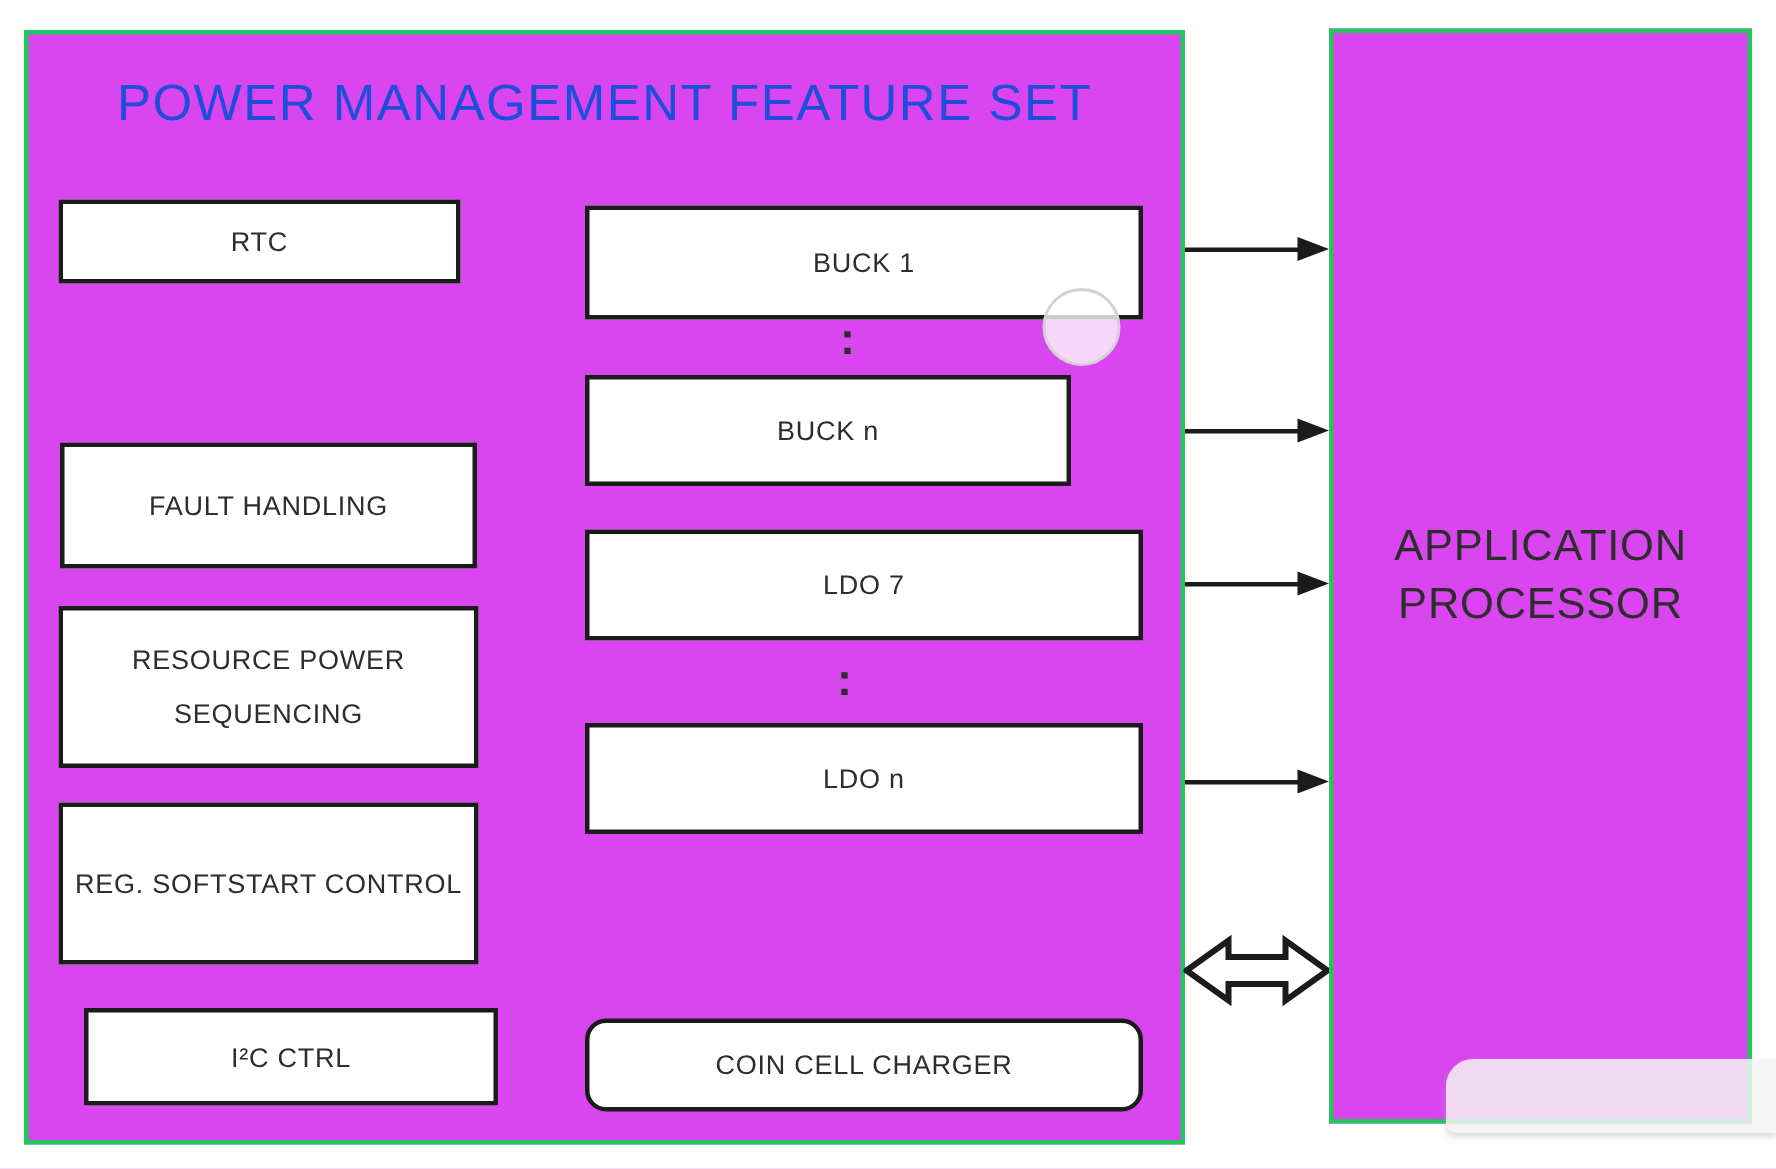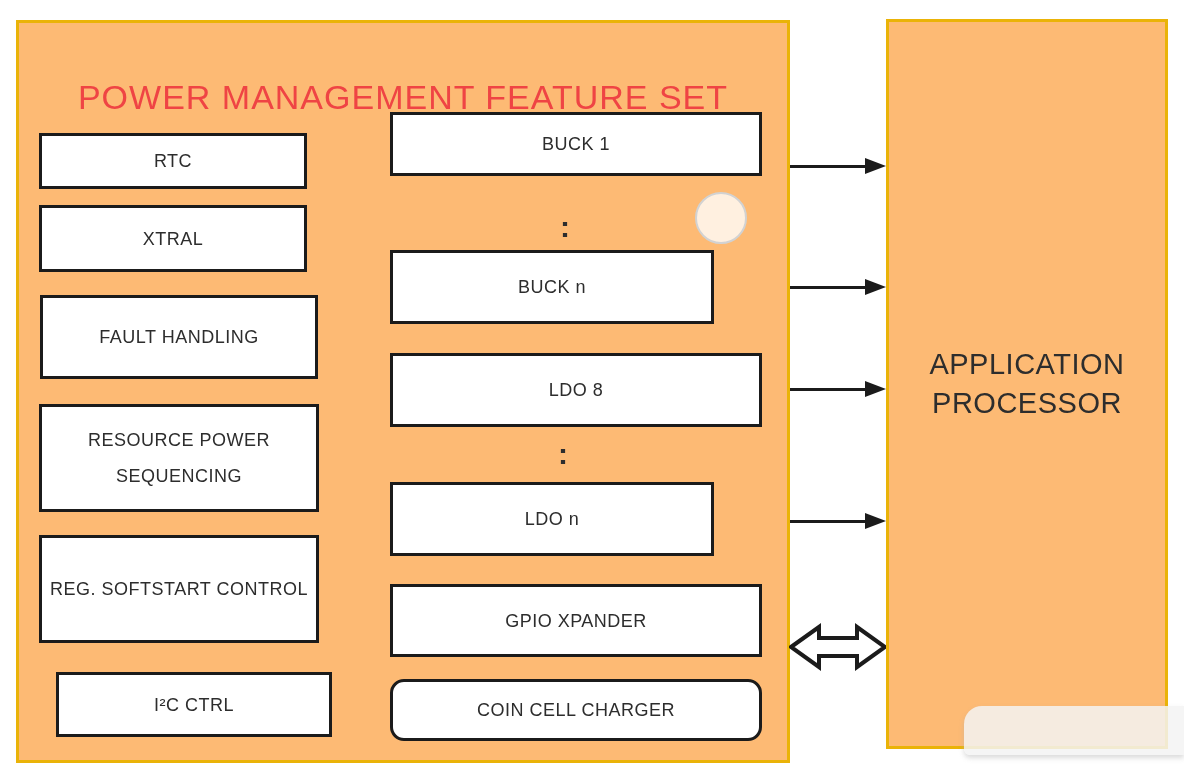--- a/index.html
+++ b/index.html
@@ -1,43 +1,43 @@
 <!DOCTYPE html>
 <html><head>
 <meta charset="utf-8">
 <style>
   html,body{margin:0;padding:0;background:#ffffff;}
   .screen{
     position:relative;width:1184px;height:779px;background:#ffffff;overflow:hidden;
     font-family:"Liberation Sans", sans-serif;color:#2d2d2d;
   }
-  .outline{position:absolute;box-sizing:border-box;border:3px solid #eab308;background:#fdba74;}
+  .outline{position:absolute;box-sizing:border-box;border:3px solid #22c55e;background:#d946ef;}
   .pmic{left:16px;top:20px;width:774px;height:743px;}
   .ap{left:886px;top:19px;width:282px;height:730px;display:flex;align-items:center;justify-content:center;}
   .ap-label{font-size:29px;line-height:39px;text-align:center;letter-spacing:0.5px;width:240px;}
   .pmic-title{
     position:absolute;left:16px;top:50px;width:774px;text-align:center;
-    font-size:34px;letter-spacing:1px;color:#ef4444;font-weight:300;margin-top:28px;
+    font-size:34px;letter-spacing:1px;color:#1d4ed8;font-weight:300;
   }
   .block{
     position:absolute;box-sizing:border-box;border:3px solid #1b1b1b;background:#ffffff;
     display:flex;align-items:center;justify-content:center;text-align:center;
     font-size:18px;line-height:36px;letter-spacing:0.5px;color:#2d2d2d;font-weight:300;
     padding:0 0;
   }
   .b-rtc{left:39px;top:133px;width:268px;height:56px;}
   .b-xtral{left:39px;top:205px;width:268px;height:67px;}
   .b-fault{left:40px;top:295px;width:278px;height:84px;}
   .b-resource{left:39px;top:404px;width:280px;height:108px;}
   .b-reg{left:39px;top:535px;width:280px;height:108px;}
   .b-i2c{left:56px;top:672px;width:276px;height:65px;}
-  .b-buck1{left:390px;top:112px;width:372px;height:64px;}
+  .b-buck1{left:390px;top:137px;width:372px;height:76px;}
   .b-buckn{left:390px;top:250px;width:324px;height:74px;}
   .b-ldo1{left:390px;top:353px;width:372px;height:74px;}
-  .b-ldon{left:390px;top:482px;width:324px;height:74px;}
+  .b-ldon{left:390px;top:482px;width:372px;height:74px;}
   .b-gpio{left:390px;top:584px;width:372px;height:73px;}
   .b-coin{left:390px;top:679px;width:372px;height:62px;border-radius:14px;}
   .colon{
     position:absolute;width:50px;height:46px;line-height:46px;text-align:center;
     font-size:30px;font-weight:600;color:#2d2d2d;
   }
   .colon-buck{left:540px;top:204px;}
   .colon-ldo{left:538px;top:431px;}
   .arrow-line{position:absolute;left:790px;width:76px;height:3px;background:#1b1b1b;}
   .al-1{top:165px;} .al-2{top:286px;} .al-3{top:388px;} .al-4{top:520px;}
@@ -59,33 +59,31 @@
 </style>
 </head>
 <body>
 
 <div class="screen">
 
   <div class="outline pmic"></div>
   <div class="pmic-title">POWER MANAGEMENT FEATURE SET</div>
 
   <div class="block b-rtc">RTC</div>
-  <div class="block b-xtral">XTRAL</div>
   <div class="block b-fault">FAULT HANDLING</div>
   <div class="block b-reg">REG. SOFTSTART CONTROL</div>
   <div class="block b-resource">RESOURCE POWER SEQUENCING</div>
   <div class="block b-i2c">I²C CTRL</div>
 
   <div class="block b-buck1">BUCK 1</div>
   <div class="colon colon-buck">:</div>
   <div class="block b-buckn">BUCK n</div>
-  <div class="block b-ldo1">LDO 8</div>
+  <div class="block b-ldo1">LDO 7</div>
   <div class="colon colon-ldo">:</div>
   <div class="block b-ldon">LDO n</div>
-  <div class="block b-gpio">GPIO XPANDER</div>
   <div class="block b-coin">COIN CELL CHARGER</div>
 
   <div class="arrow-line al-1"></div>
   <div class="arrow-head ah-1"></div>
   <div class="arrow-line al-2"></div>
   <div class="arrow-head ah-2"></div>
   <div class="arrow-line al-3"></div>
   <div class="arrow-head ah-3"></div>
   <div class="arrow-line al-4"></div>
   <div class="arrow-head ah-4"></div>

